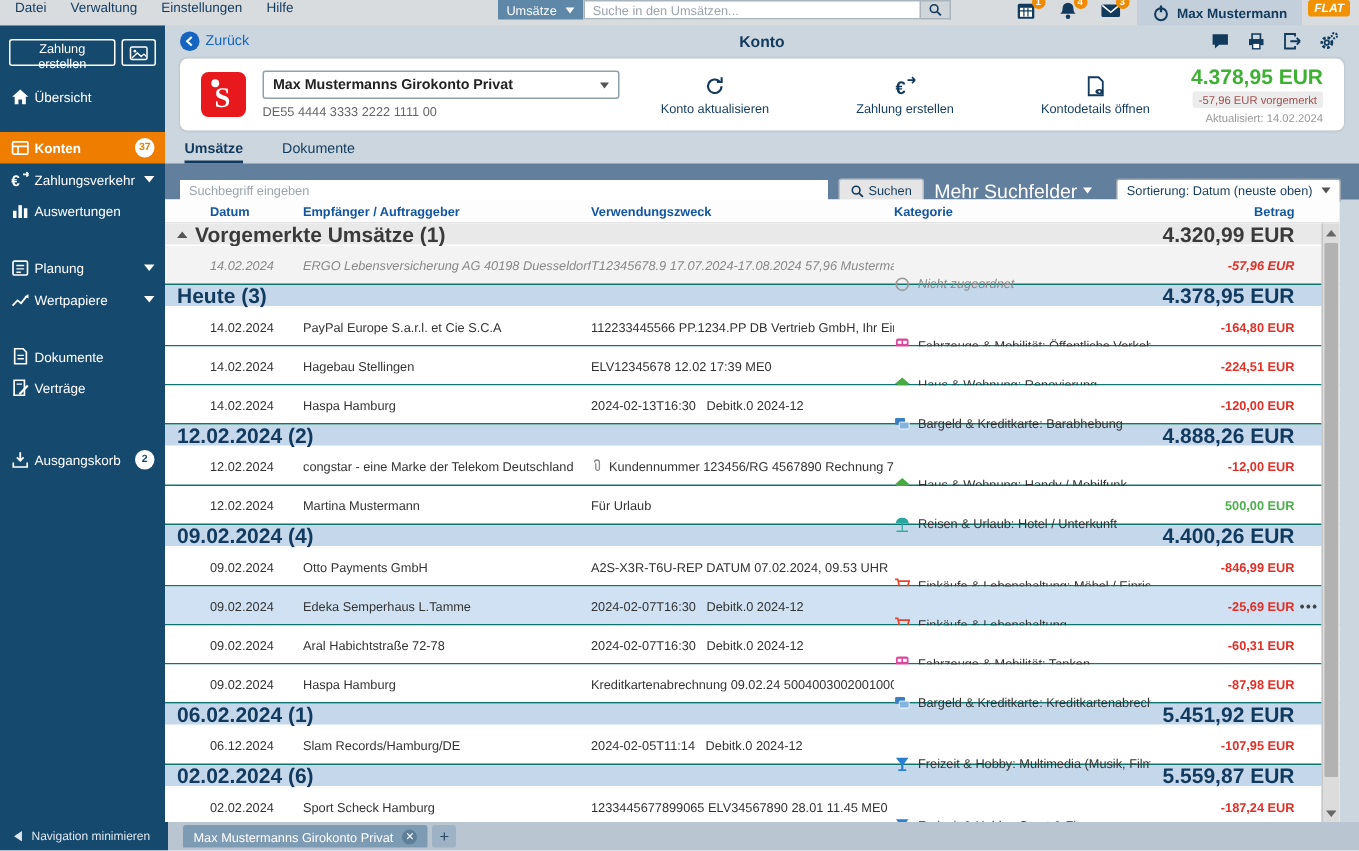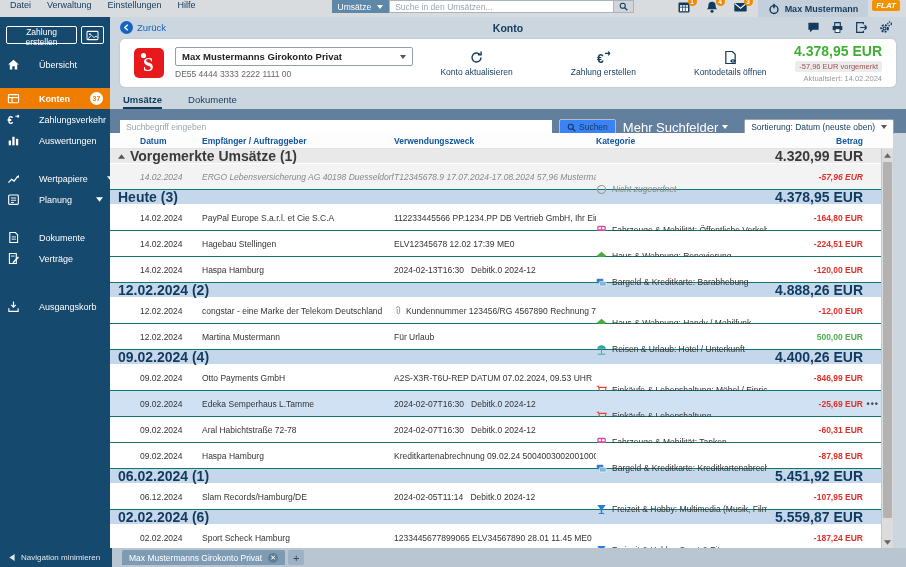--- a/index.html
+++ b/index.html
@@ -22,21 +22,21 @@
 
   
   .app { display:flex; height:531px; }
   .sidebar { width:110px; background:#15496e; flex:none; display:flex; flex-direction:column; }
   .main { flex:1; background:#ccd6df; display:flex; flex-direction:column; position:relative; }
 
   
   .sb-buttons { display:flex; gap:4px; padding:9px 6px 10px 6px; }
   .btn-newpay { border:1px solid #fff; background:transparent; color:#fff; font-size:8.5px; height:18px; padding:0 6px; border-radius:2px; font-family:"Liberation Sans",sans-serif; }
   .btn-photo { border:1px solid #fff; background:transparent; width:26px; height:18px; border-radius:2px; display:flex; align-items:center; justify-content:center; }
-  .sb-item { display:flex; align-items:center; gap:19px; color:#fff; font-size:9px; height:21px; padding:0 7px; position:relative; cursor:default; }
+  .sb-item { display:flex; align-items:center; gap:3px; color:#fff; font-size:9px; height:21px; padding:0 7px; position:relative; cursor:default; }
   .sb-item.active { background:#ef7d00; font-weight:bold; }
   .sb-icon { width:13px; flex:none; display:flex; }
   .sb-badge { margin-left:auto; background:#fff; color:#ef7d00; border-radius:50%; min-width:13px; height:13px; font-size:7px; font-weight:bold; display:flex; align-items:center; justify-content:center; }
   .sb-badge.navy { color:#15496e; }
   .sb-caret { margin-left:auto; }
   .sb-gap-s { height:10px; } .sb-gap-m { height:13px; } .sb-gap-l { height:17px; }
 
   
   .content-head { height:22px; position:relative; }
   .back-link { position:absolute; left:10px; top:4px; display:flex; align-items:center; gap:4px; color:#1565c0; font-size:9.5px; cursor:pointer; }
@@ -60,21 +60,21 @@
 
   
   .tabs { height:22px; display:flex; align-items:flex-end; gap:26px; padding:0 0 0 13px; }
   .tab { font-size:9.5px; color:#123a5c; padding-bottom:4px; cursor:pointer; }
   .tab.active { font-weight:bold; border-bottom:2px solid #123a5c; padding-bottom:2px; }
 
   
   .searchrow { height:24px; background:#62809e; display:flex; align-items:center; padding:12px 12px 0 10px; gap:7px; }
   .filter-input { width:432px; height:15px; border:none; font-size:8.5px; padding:0 6px; font-family:"Liberation Sans",sans-serif; color:#333; }
   .filter-input::placeholder { color:#9aa4ac; }
-  .btn-suchen { height:16px; background:#3b82f6; border:1px solid #b5bec6; border-radius:2px; font-size:8.5px; color:#123a5c; display:flex; align-items:center; gap:3px; padding:0 7px; font-family:"Liberation Sans",sans-serif;justify-content:space-between; }
+  .btn-suchen { height:16px; background:#e5e5e5; border:1px solid #b5bec6; border-radius:2px; font-size:8.5px; color:#123a5c; display:flex; align-items:center; gap:3px; padding:0 7px; font-family:"Liberation Sans",sans-serif;justify-content:space-between; }
   .more-link { color:#fff; font-size:13px; display:flex; align-items:center; gap:4px; cursor:pointer; }
   .more-caret { width:0;height:0;border-left:3.5px solid transparent;border-right:3.5px solid transparent;border-top:4px solid #fff; }
   .sort-select { margin-left:auto; background:#fff; border:1px solid #9aa4ac; border-radius:2px; height:16px; display:flex; align-items:center; gap:6px; padding:0 6px; font-size:8.5px; color:#123a5c; cursor:pointer; }
 
   
   .table { flex:1; background:#fff; margin-right:13px; position:relative; overflow:hidden; }
   .thead { height:16px; display:grid; grid-template-columns:22px 62px 192px 202px 1fr 96px; align-items:center; padding:0 30px 0 8px; border-bottom:1px solid #e2e2e2; background:#fdfdfd; }
   .th { font-weight:bold; font-size:8.5px; color:#1256a0; overflow:hidden; white-space:nowrap; }
   .th.right { text-align:right; }
   .tbody { position:absolute; top:16px; left:0; right:0; bottom:0; overflow:hidden; }
@@ -235,42 +235,42 @@
           </svg>
         </span>
       <span>Auswertungen</span>
     </div>
 
     <div class="sb-gap-l"></div>
 
     <div class="sb-item">
       <span class="sb-icon">
           <svg width="13" height="13" viewBox="0 0 14 14">
-            <polyline points="1.5,11.5 5,7.8 7.6,9.8 11.6,4.8" fill="none" stroke="#fff" stroke-width="1.3"></polyline>
-            <path d="M12.8 3.2 L13 6.4 L10.2 5.2 Z" fill="#fff"></path>
-          </svg>
-        </span>
-      <span>Wertpapiere</span>
-      <span class="sb-caret">
-          <svg width="7" height="5" viewBox="0 0 8 5">
-            <path d="M0 0 h8 l-4 5 z" fill="#fff"></path>
-          </svg>
-        </span>
-    </div>
-
-    <div class="sb-item">
-      <span class="sb-icon">
-          <svg width="13" height="13" viewBox="0 0 14 14">
             <rect x="1.8" y="2.2" width="10.4" height="10" rx="1" fill="none" stroke="#fff" stroke-width="1.2"></rect>
             <line x1="4.2" y1="5.4" x2="9.8" y2="5.4" stroke="#fff" stroke-width="1"></line>
             <line x1="4.2" y1="7.8" x2="9.8" y2="7.8" stroke="#fff" stroke-width="1"></line>
             <line x1="4.2" y1="10.2" x2="7.4" y2="10.2" stroke="#fff" stroke-width="1"></line>
           </svg>
         </span>
       <span>Planung</span>
+      <span class="sb-caret">
+          <svg width="7" height="5" viewBox="0 0 8 5">
+            <path d="M0 0 h8 l-4 5 z" fill="#fff"></path>
+          </svg>
+        </span>
+    </div>
+
+    <div class="sb-item">
+      <span class="sb-icon">
+          <svg width="13" height="13" viewBox="0 0 14 14">
+            <polyline points="1.5,11.5 5,7.8 7.6,9.8 11.6,4.8" fill="none" stroke="#fff" stroke-width="1.3"></polyline>
+            <path d="M12.8 3.2 L13 6.4 L10.2 5.2 Z" fill="#fff"></path>
+          </svg>
+        </span>
+      <span>Wertpapiere</span>
       <span class="sb-caret">
           <svg width="7" height="5" viewBox="0 0 8 5">
             <path d="M0 0 h8 l-4 5 z" fill="#fff"></path>
           </svg>
         </span>
     </div>
 
     <div class="sb-gap-l"></div>
 
     <div class="sb-item">

